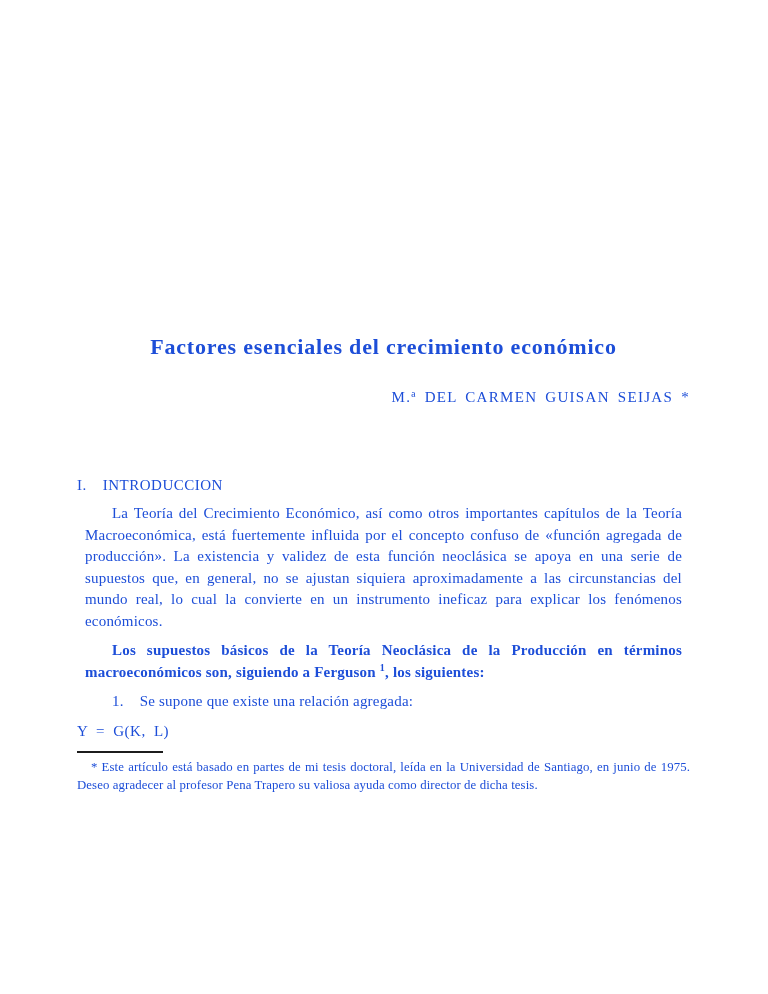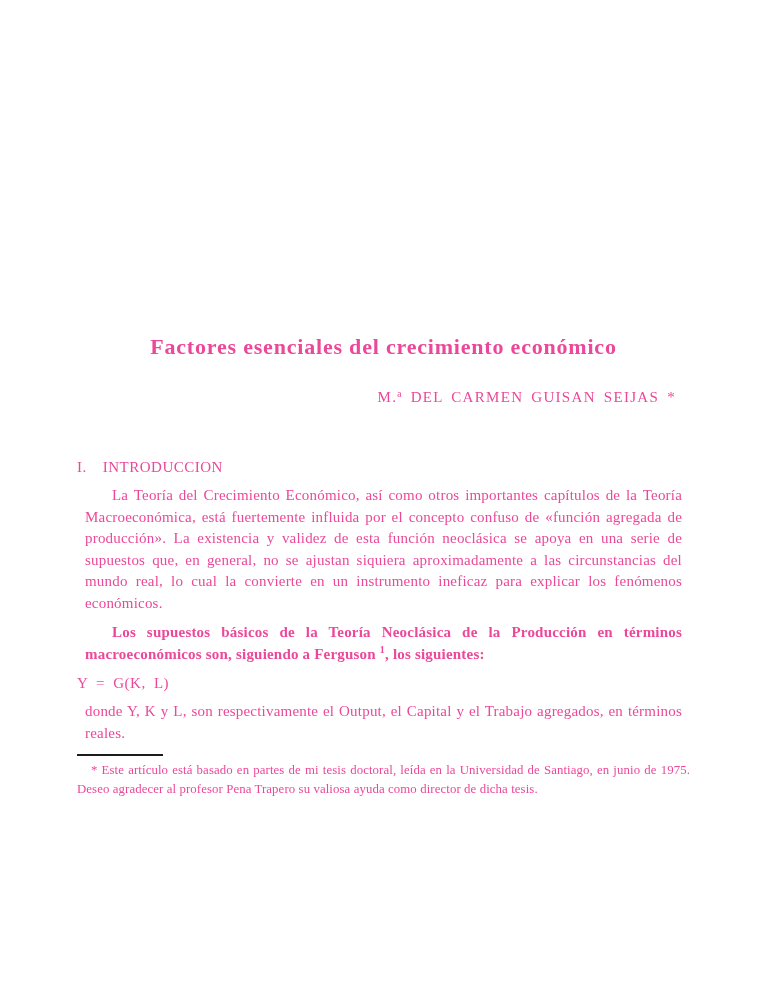--- a/index.html
+++ b/index.html
@@ -7,46 +7,46 @@
     padding: 0;
     background: #ffffff;
   }
   .page {
     position: relative;
     width: 768px;
     height: 994px;
     background: #ffffff;
     overflow: hidden;
     font-family: "Liberation Serif", "DejaVu Serif", serif;
-    color: #ec4899;
+    color: #1d4ed8;
   }
   .content {
     position: absolute;
     left: 77px;
     top: 0;
     width: 613px;
   }
   .title {
     margin: 334px 0 0 0;
     text-align: center;
     font-size: 22px;
     line-height: 26px;
     font-weight: bold;
     letter-spacing: 0.8px;
   }
   .author {
-    margin: 28px 14px 0 0;
+    margin: 28px 0 0 0;
     text-align: right;
     font-size: 15px;
     line-height: 18px;
     letter-spacing: 1.3px;
     word-spacing: 3px;
   }
   .section-heading {
-    margin-top: 52px;
+    margin-top: 70px;
     font-size: 15px;
     line-height: 19px;
     letter-spacing: 0.5px;
   }
   .sec-num { margin-right: 16px; }
   p.body {
     margin: 8px;
     font-size: 15px;
     line-height: 21.5px;
     text-align: justify;
@@ -97,24 +97,24 @@
     <h1 class="title">Factores esenciales del crecimiento económico</h1>
 
     <div class="author">M.ª DEL CARMEN GUISAN SEIJAS *</div>
 
     <div class="section-heading"><span class="sec-num">I.</span><span>INTRODUCCION</span></div>
 
     <p class="body indent mt-p1">La Teoría del Crecimiento Económico, así como otros importantes capítulos de la Teoría Macroeconómica, está fuertemente influida por el concepto confuso de «función agregada de producción». La existencia y validez de esta función neoclásica se apoya en una serie de supuestos que, en general, no se ajustan siquiera aproximadamente a las circunstancias del mundo real, lo cual la convierte en un instrumento ineficaz para explicar los fenómenos económicos.</p>
 
     <p class="body indent mt-p2"><span>Los supuestos básicos de la Teoría Neoclásica de la Producción en términos macroeconómicos son, siguiendo a Ferguson </span><sup class="fn-mark">1</sup><span>, los siguientes:</span></p>
 
+    <p class="body list-item"><span class="li-num">1.</span><span>Se supone que existe una relación agregada:</span></p>
 
     <div class="equation">Y = G(K, L)</div>
 
-    <p class="body mt-p3">donde Y, K y L, son respectivamente el Output, el Capital y el Trabajo agregados, en términos reales.</p>
 
     <div class="footnote-block">
       <div class="footnote-rule"></div>
       <p class="footnote">* Este artículo está basado en partes de mi tesis doctoral, leída en la Universidad de Santiago, en junio de 1975. Deseo agradecer al profesor Pena Trapero su valiosa ayuda como director de dicha tesis.</p>
     </div>
 
   </div>
 </div>
 
 </body></html>

